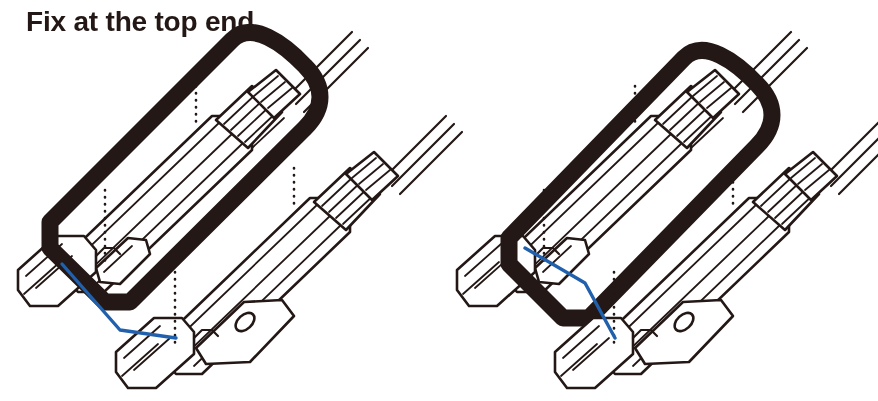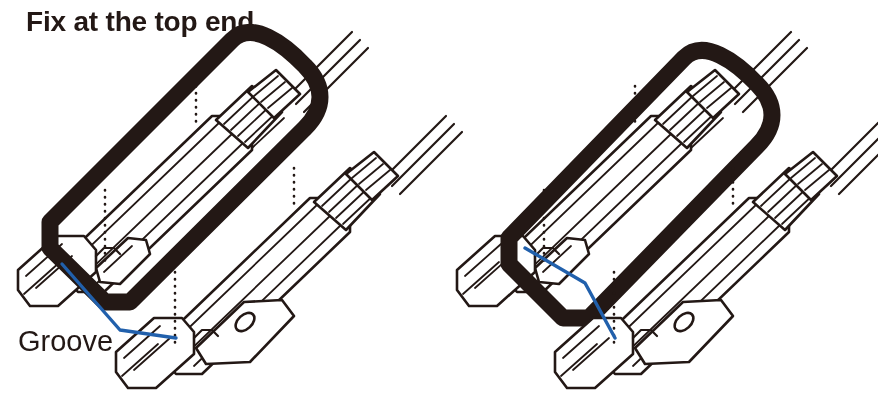--- a/index.html
+++ b/index.html
@@ -165,21 +165,20 @@
 
         <path class="ink thin" d="M194 338 L202 330 L212 330 L218 336"></path>
 
         <path class="dots" d="M175 272 L175 344"></path>
         <path class="dots" d="M294 168 L294 210"></path>
       </g>
 
       <path class="leader" d="M62 264 L120 330 L176 338"></path>
     </svg>
 
-    <div class="groove-label" id="groove-label-left">Groove</div>
   </div>
 
   <div class="panel" id="panel-right">
 
 
     <svg class="art" viewBox="0 0 439 401">
 
       <g>
 
         <g>

